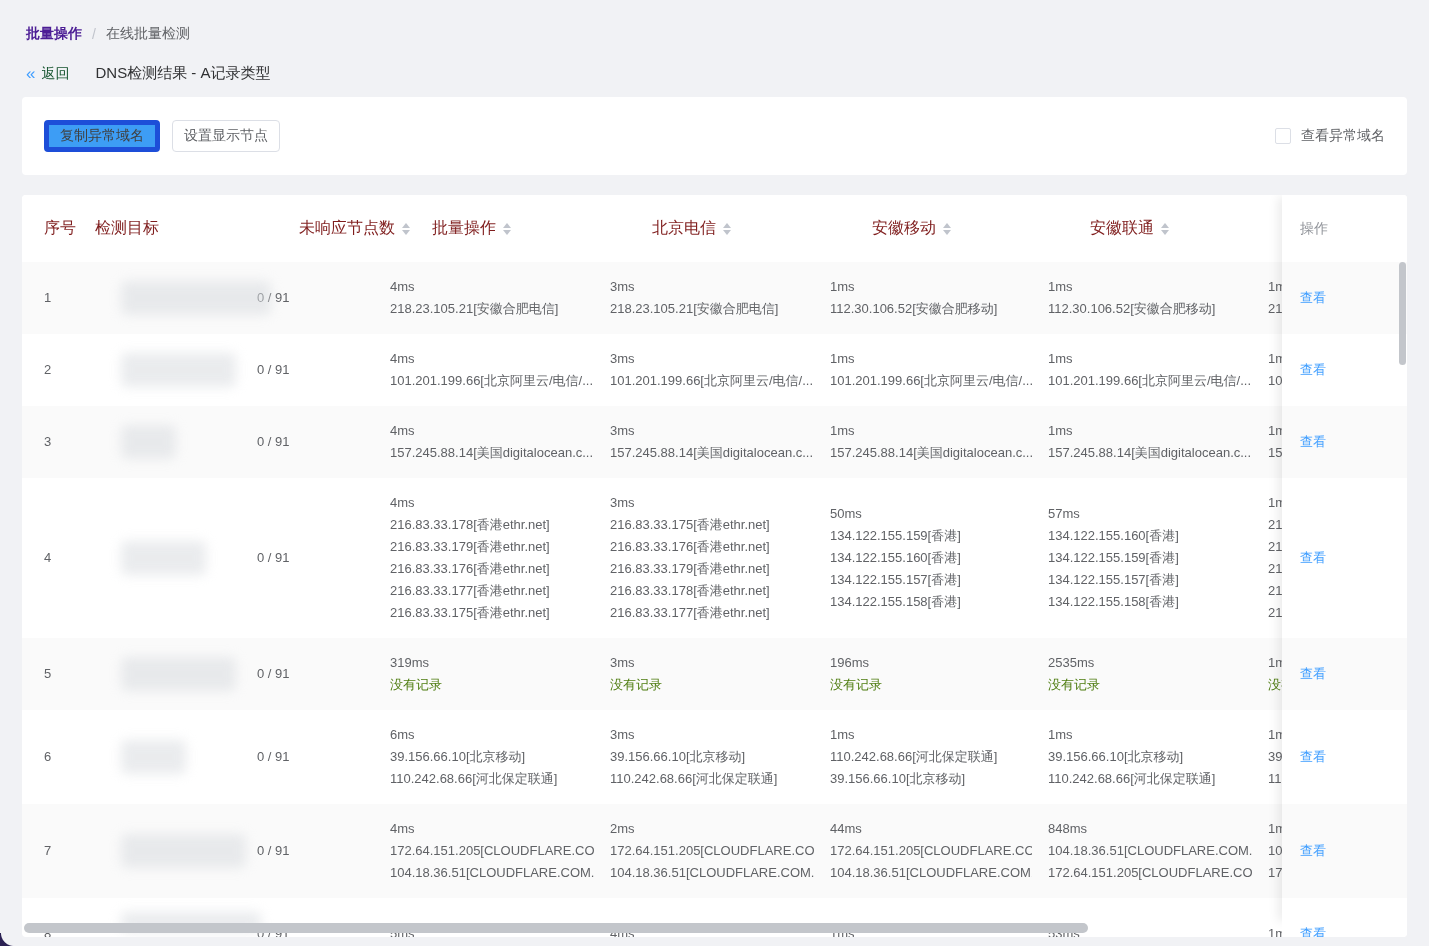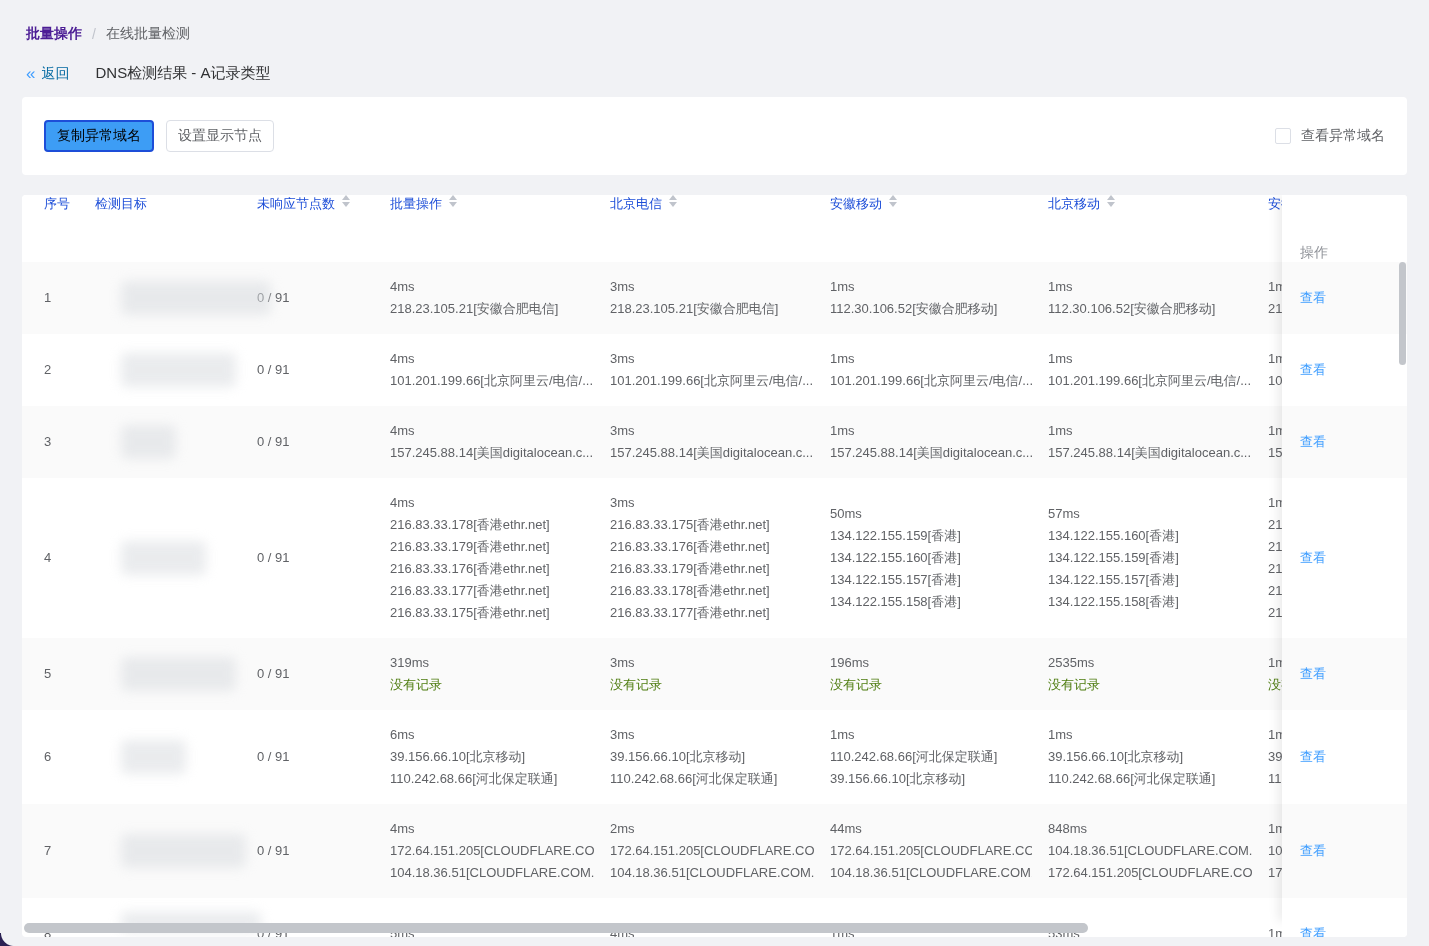--- a/index.html
+++ b/index.html
@@ -9,54 +9,54 @@
     font-family:"Liberation Sans","DejaVu Sans",sans-serif;
   }
   
   .breadcrumb{position:absolute;left:26px;top:25px;font-size:14px;display:flex;align-items:center}
   .crumb-main{font-weight:bold;color:#4c1d95}
   .crumb-sep{color:#C0C4CC;margin:0 10px}
   .crumb-cur{color:#606266}
   
   .backbar{position:absolute;left:26px;top:64px;display:flex;align-items:center;font-size:14px}
   .back-ico{color:#409EFF;font-size:17px;line-height:1;margin-right:6px}
-  .back-lnk{color:#0369a1;cursor:pointer}
+  .back-lnk{color:#14532d;cursor:pointer}
   .page-title{color:#303133;font-size:15px;font-weight:500;margin-left:26px}
   
   .card1{position:absolute;left:22px;top:97px;width:1385px;height:78px;background:#fff;border-radius:4px;
          display:flex;align-items:center;padding:0 22px;box-sizing:border-box}
   .btn{height:32px;border-radius:4px;font-size:14px;display:inline-flex;align-items:center;padding:0 11px;cursor:pointer;box-sizing:border-box}
-  .btn-primary{background:#3D9DF5;color:#000000;border:2px solid #1d4ed8;font-weight:500}
+  .btn-primary{background:#3D9DF5;color:#404040;border:5px solid #1d4ed8;font-weight:500}
   .btn-plain{background:#fff;color:#606266;border:1px solid #DCDFE6;margin-left:12px}
   .tb-right{margin-left:auto;display:flex;align-items:center}
   .cb{width:14px;height:14px;border:1px solid #DCDFE6;border-radius:2px;background:#fff;margin-right:10px;cursor:pointer}
   .cb-label{font-size:14px;color:#606266}
   
   .card2{position:absolute;left:22px;top:195px;width:1385px;height:742px;background:#fff;border-radius:4px;overflow:hidden}
   .viewport{position:absolute;left:0;top:0;right:0;bottom:0;overflow:hidden}
   .thead{display:flex;height:67px;background:#fff;width:1466px}
-  .hcell{display:flex;align-items:flex-start;font-size:13px;color:#1d4ed8}
+  .hcell{display:flex;align-items:center;font-size:16px;color:#7f1d1d}
   .cell{box-sizing:border-box;flex:none;padding-right:16px}
   .cell.first{padding-left:22px}
   .carets{display:inline-flex;flex-direction:column;margin-left:7px}
   .carets i{display:block;width:0;height:0;border-left:4px solid transparent;border-right:4px solid transparent}
   .cu{border-bottom:5px solid #C0C4CC;margin-bottom:2px}
   .cd{border-top:5px solid #C0C4CC}
   .row{display:flex;width:1466px}
   .row.odd{background:#FAFAFA}
   .bcell{display:flex;flex-direction:column;justify-content:center;padding-top:14px;padding-bottom:14px;font-size:13px;color:#606266}
   .lat,.rec,.tgt{line-height:22px;white-space:nowrap;overflow:hidden}
   .rec.nr{color:#4d7c0f}
   .blob{height:34px;border-radius:5px;background:#D9DCE0;filter:blur(6px);opacity:.55;margin-left:26px}
   .blob.small{height:20px;margin-bottom:2px}
   .tgt{margin-left:36px;color:#5F6368}
   
   .action-col{position:absolute;top:0;right:0;width:125px;bottom:14px;background:#fff;
               box-shadow:-6px 0 10px -2px rgba(0,0,0,0.08)}
-  .action-head{height:67px;display:flex;align-items:flex-end;padding-left:18px;box-sizing:border-box;
+  .action-head{height:67px;display:flex;align-items:center;padding-left:18px;box-sizing:border-box;
                font-size:14px;color:#909399;background:#fff}
   .acell{display:flex;align-items:center;padding-left:18px;box-sizing:border-box;background:#fff}
   .acell.odd{background:#FAFAFA}
   .view{color:#409EFF;font-size:13px;cursor:pointer;text-decoration:none}
   
   .vscroll{position:absolute;top:67px;right:1px;width:7px;height:103px;border-radius:4px;background:#C3C6CB}
   .hscroll{position:absolute;left:2px;bottom:4px;width:1064px;height:10px;border-radius:5px;background:#C3C6CB}
   
   .corner{position:absolute;left:0;bottom:0;width:14px;height:13px;
           background:radial-gradient(circle 14px at 14px 0px,#F1F2F5 12.5px,#2B2153 13.5px)}
@@ -87,21 +87,21 @@
 
 <div class="card2">
   <div class="viewport">
     <div class="thead" id="thead">
         <div class="cell hcell first" style="width: 73px;">
           <span class="">序号</span>
         </div>
         <div class="cell hcell" style="width: 162px;">
           <span class="">检测目标</span>
         </div>
-        <div class="cell hcell" style="width: 133px;">
+        <div class="cell hcell" style="width: 133px; margin-left: 42px;">
           <span class="">未响应节点数</span>
           <span class="carets">
             <i class="cu"></i>
             <i class="cd"></i>
           </span>
         </div>
         <div class="cell hcell" style="width: 220px;">
           <span class="">批量操作</span>
           <span class="carets">
             <i class="cu"></i>
@@ -110,27 +110,20 @@
         </div>
         <div class="cell hcell" style="width: 220px;">
           <span class="">北京电信</span>
           <span class="carets">
             <i class="cu"></i>
             <i class="cd"></i>
           </span>
         </div>
         <div class="cell hcell" style="width: 218px;">
           <span class="">安徽移动</span>
-          <span class="carets">
-            <i class="cu"></i>
-            <i class="cd"></i>
-          </span>
-        </div>
-        <div class="cell hcell" style="width: 220px;">
-          <span class="">北京移动</span>
           <span class="carets">
             <i class="cu"></i>
             <i class="cd"></i>
           </span>
         </div>
         <div class="cell hcell" style="width: 220px;">
           <span class="">安徽联通</span>
           <span class="carets">
             <i class="cu"></i>
             <i class="cd"></i>

